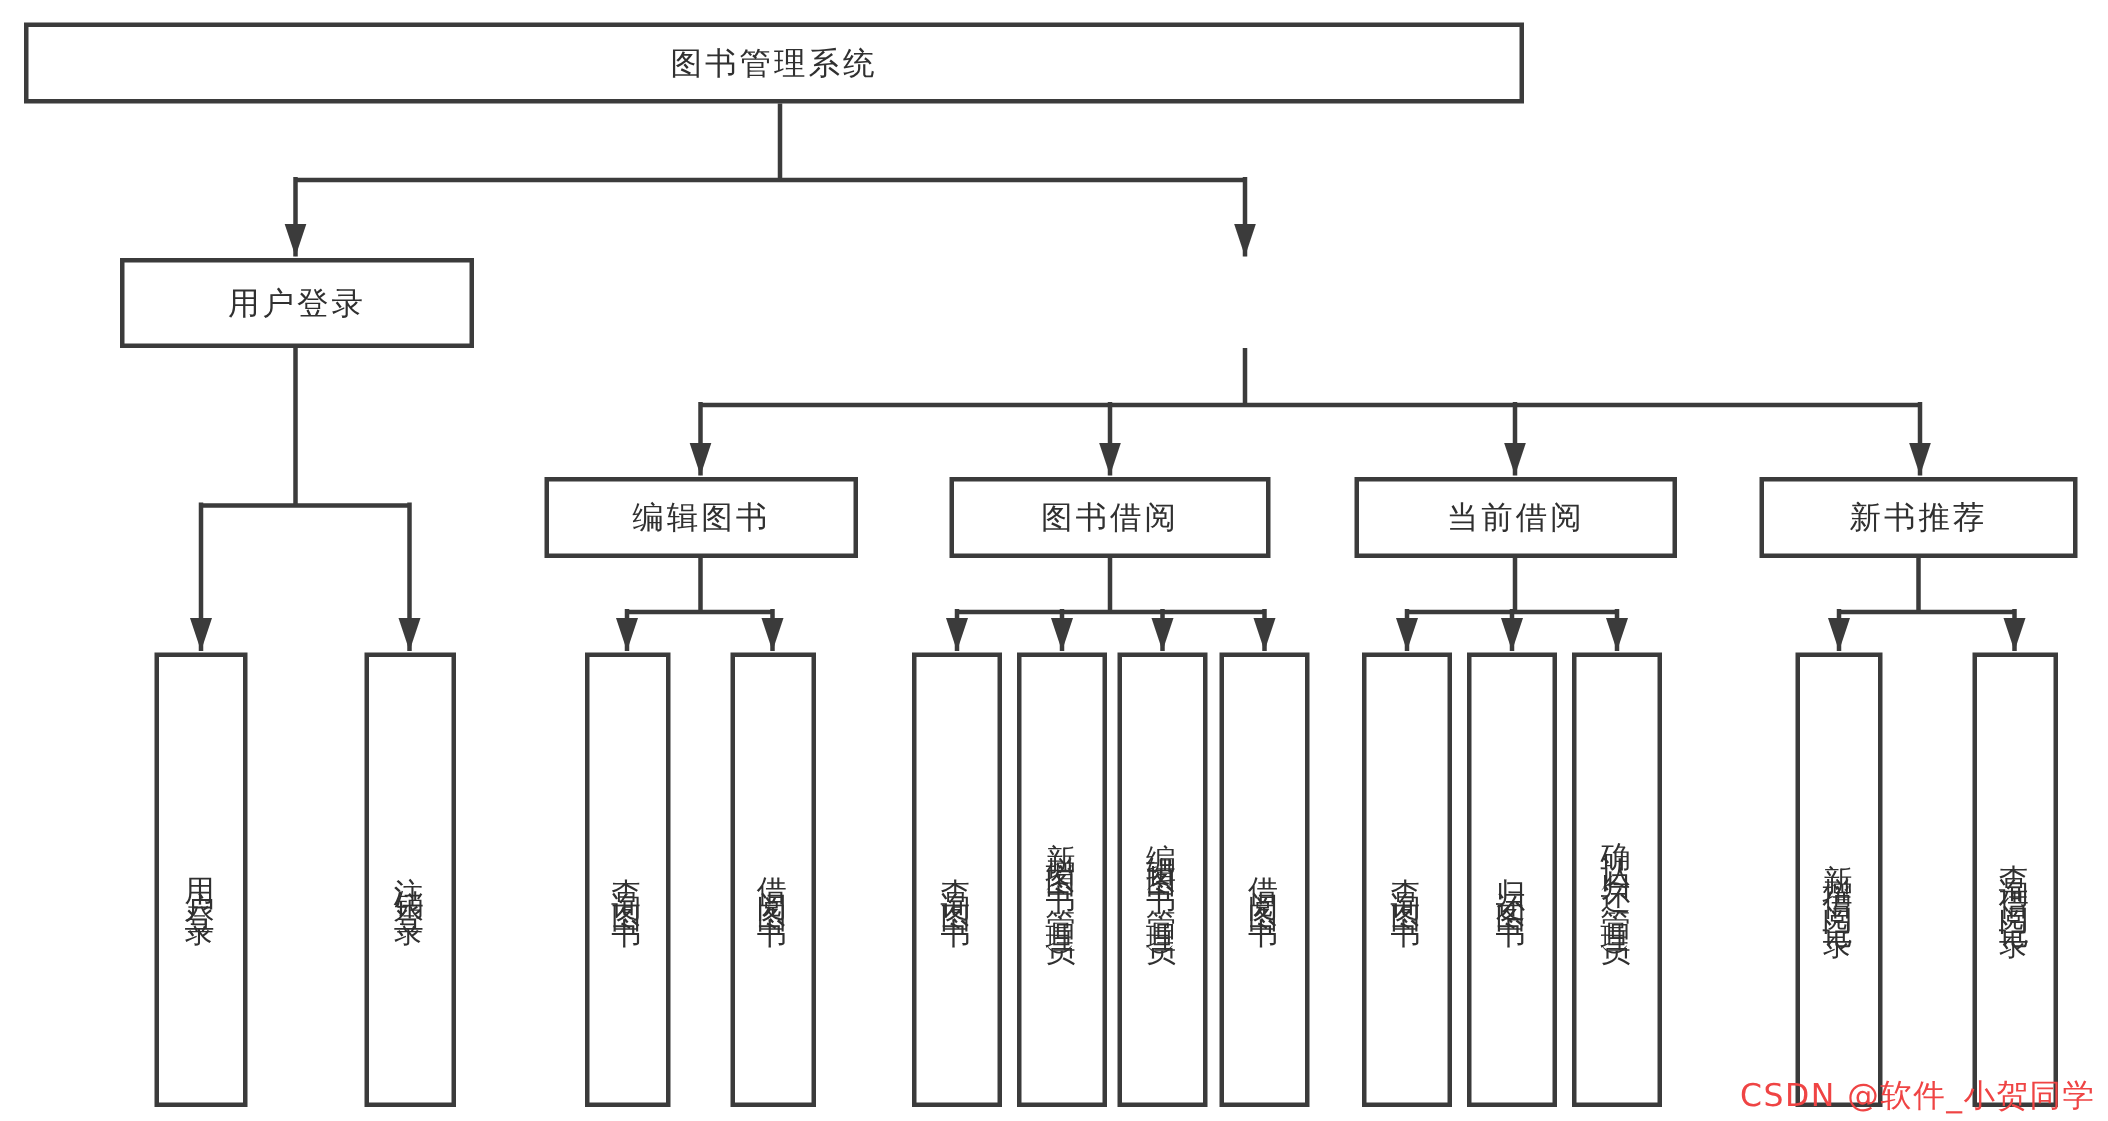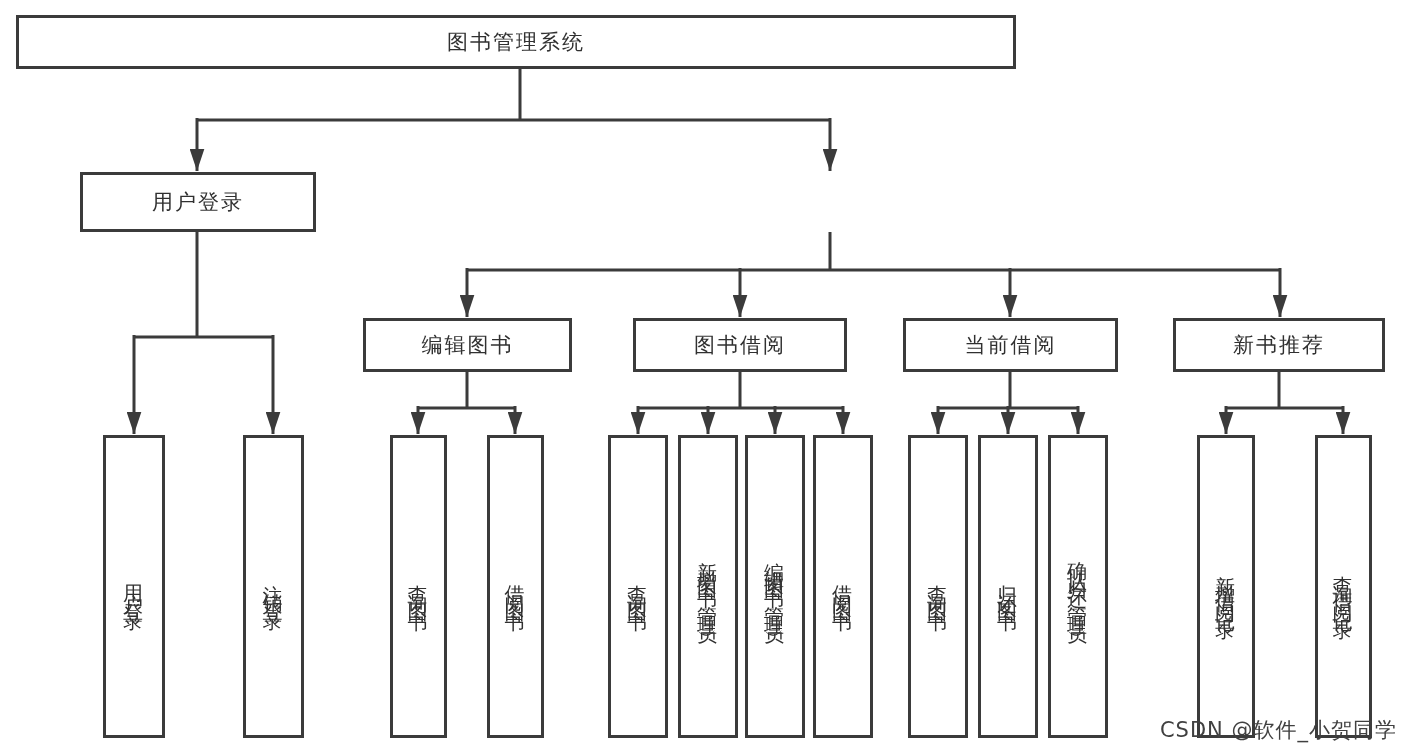--- a/index.html
+++ b/index.html
@@ -28,21 +28,21 @@
     writing-mode:vertical-rl;
     text-orientation:mixed;
     font-size:20px;
     letter-spacing:9px;
     white-space:normal;
   }
   .watermark{
     position:absolute;
     top:716px;right:8px;
     font-size:21px;
-    color:#404040;
+    color:#ef4444;
     letter-spacing:1px;
     z-index:5;
   }
 </style>
 </head>
 <body>
 
 <div class="stage">
 
   <svg class="wires" width="1405" height="747" viewBox="0 0 1405 747">

